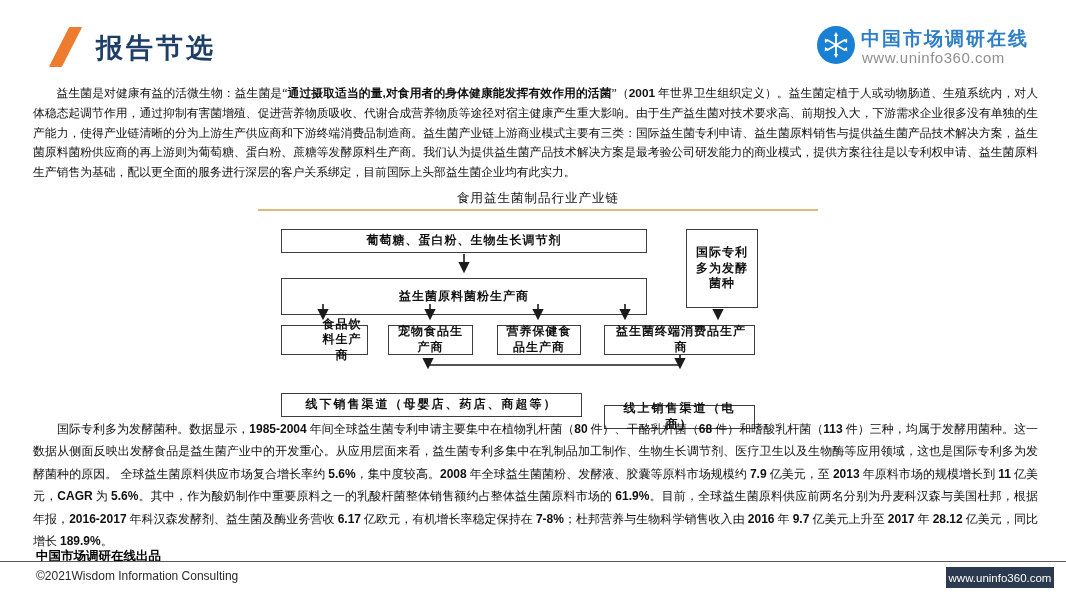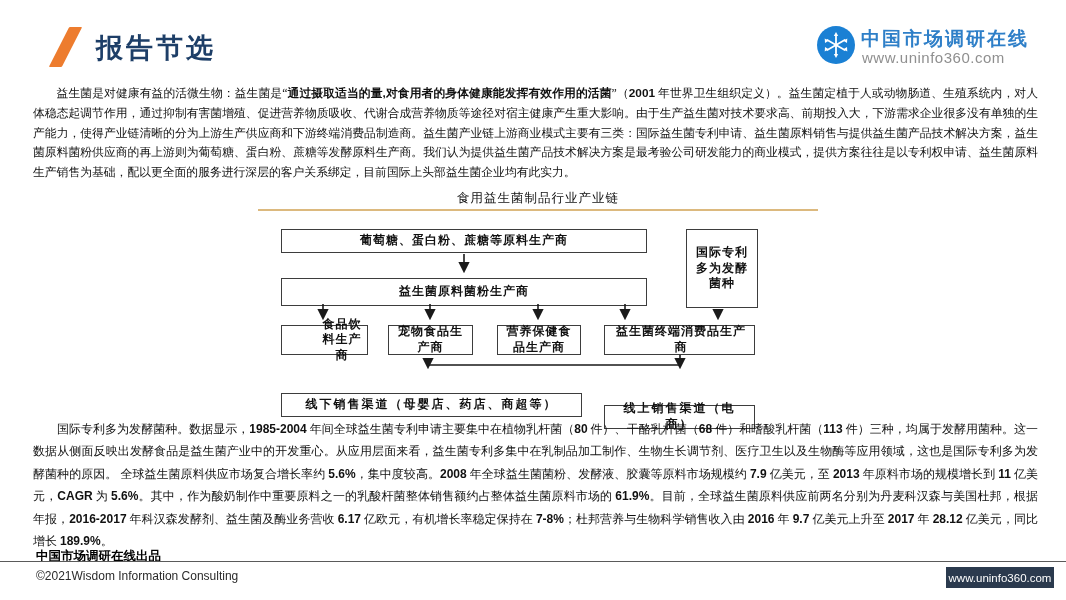--- a/index.html
+++ b/index.html
@@ -69,23 +69,23 @@
   </svg>
 </div>
 <div class="abs logo-name">中国市场调研在线</div>
 <div class="abs logo-url">www.uninfo360.com</div>
 
 <div class="abs para para-1"><span>益生菌是对健康有益的活微生物：益生菌是“</span><span class="b">通过摄取适当的量,对食用者的身体健康能发挥有效作用的活菌</span><span>”（</span><span class="b">2001</span><span> 年世界卫生组织定义）。益生菌定植于人或动物肠道、生殖系统内，对人体稳态起调节作用，通过抑制有害菌增殖、促进营养物质吸收、代谢合成营养物质等途径对宿主健康产生重大影响。由于生产益生菌对技术要求高、前期投入大，下游需求企业很多没有单独的生产能力，使得产业链清晰的分为上游生产供应商和下游终端消费品制造商。益生菌产业链上游商业模式主要有三类：国际益生菌专利申请、益生菌原料销售与提供益生菌产品技术解决方案，益生菌原料菌粉供应商的再上游则为葡萄糖、蛋白粉、蔗糖等发酵原料生产商。我们认为提供益生菌产品技术解决方案是最考验公司研发能力的商业模式，提供方案往往是以专利权申请、益生菌原料生产销售为基础，配以更全面的服务进行深层的客户关系绑定，目前国际上头部益生菌企业均有此实力。</span></div>
 
 <div class="abs chart-title">食用益生菌制品行业产业链</div>
 <div class="abs chart-rule"></div>
 
-<div class="box" style="left:281px;top:229px;width:366px;height:24px;">葡萄糖、蛋白粉、蔗糖等原料生产商</div>
+<div class="box" style="left:281px;top:229px;width:366px;height:24px;">葡萄糖、蛋白粉、生物生长调节剂</div>
 <div class="box" style="left:686px;top:229px;width:72px;height:79px;">国际专利多为发酵菌种</div>
-<div class="box" style="left:281px;top:278px;width:366px;height:28px;">益生菌原料菌粉生产商</div>
+<div class="box" style="left:281px;top:278px;width:366px;height:37px;">益生菌原料菌粉生产商</div>
 <div class="box" style="left:281px;top:325px;width:87px;height:30px;padding-left:40px;">食品饮料生产商</div>
 <div class="box" style="left:388px;top:325px;width:85px;height:30px;">宠物食品生产商</div>
 <div class="box" style="left:497px;top:325px;width:84px;height:30px;">营养保健食品生产商</div>
 <div class="box" style="left:604px;top:325px;width:151px;height:30px;padding-left:8px;">益生菌终端消费品生产商</div>
 <div class="box" style="left:281px;top:373px;width:301px;height:24px;letter-spacing:2px;margin-top:20px;">线下销售渠道（母婴店、药店、商超等）</div>
 <div class="box" style="left:604px;top:373px;width:151px;height:24px;letter-spacing:2px;margin-top:32px;">线上销售渠道（电商）</div>
 
 <svg id="flow-svg" class="abs">
   <defs>
     <marker id="arw" viewBox="0 0 10 10" refX="8" refY="5" markerWidth="7" markerHeight="7" orient="auto">

